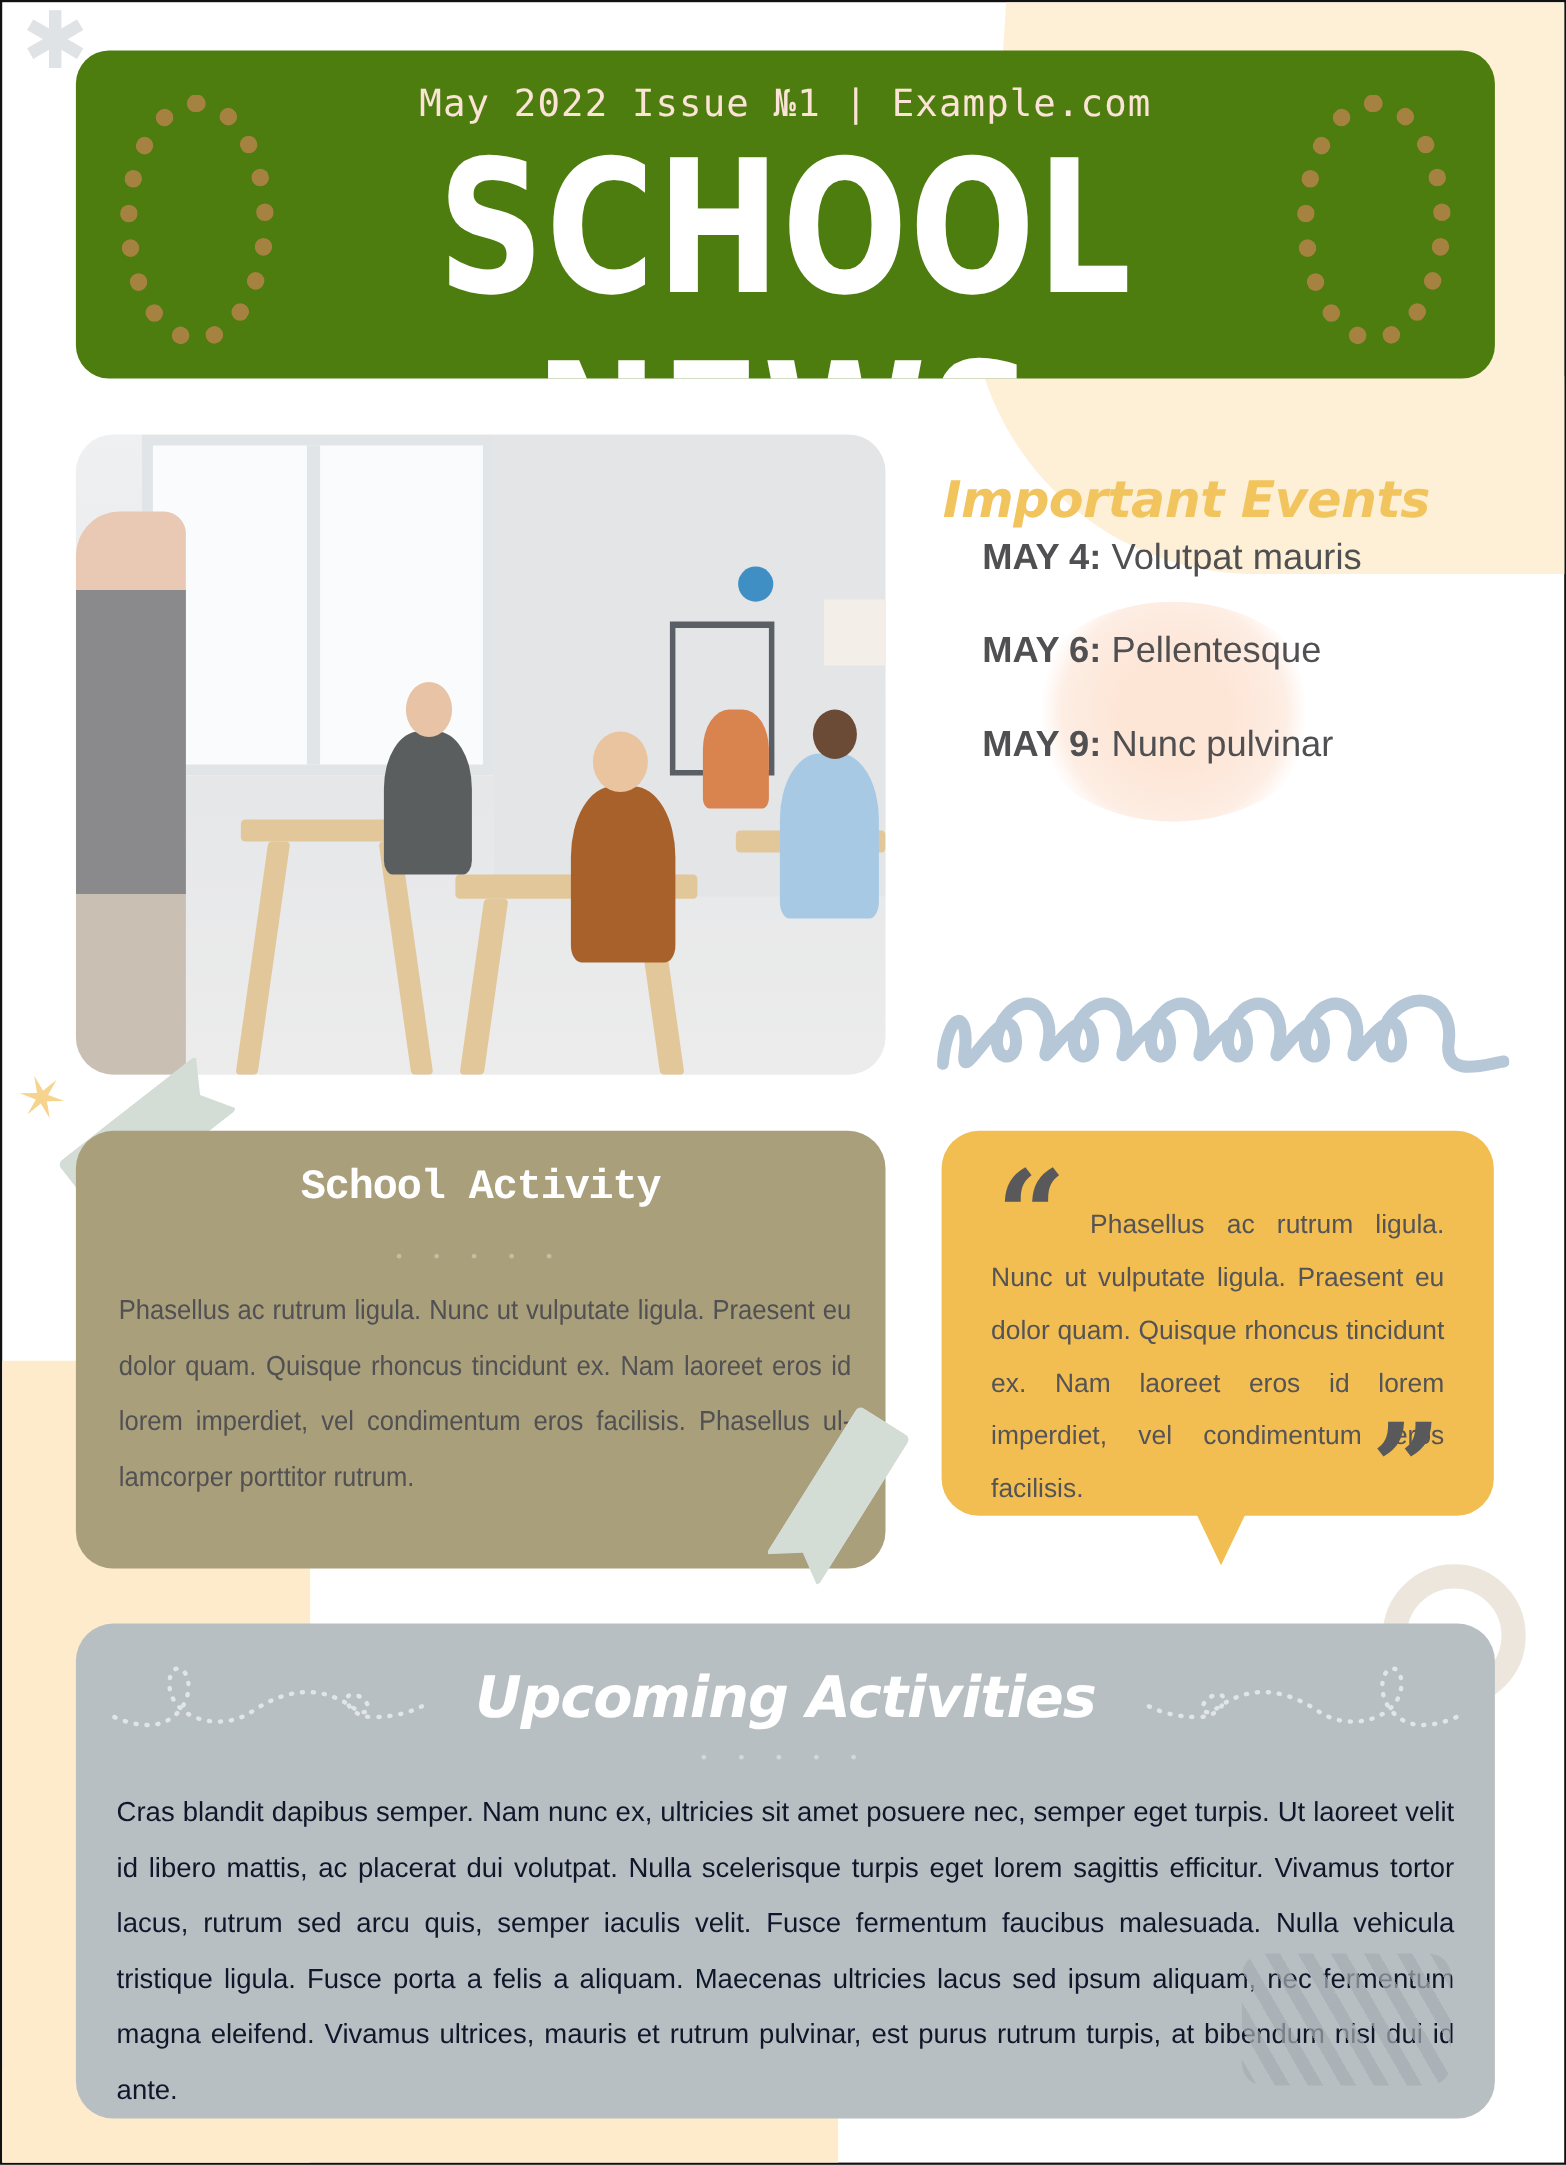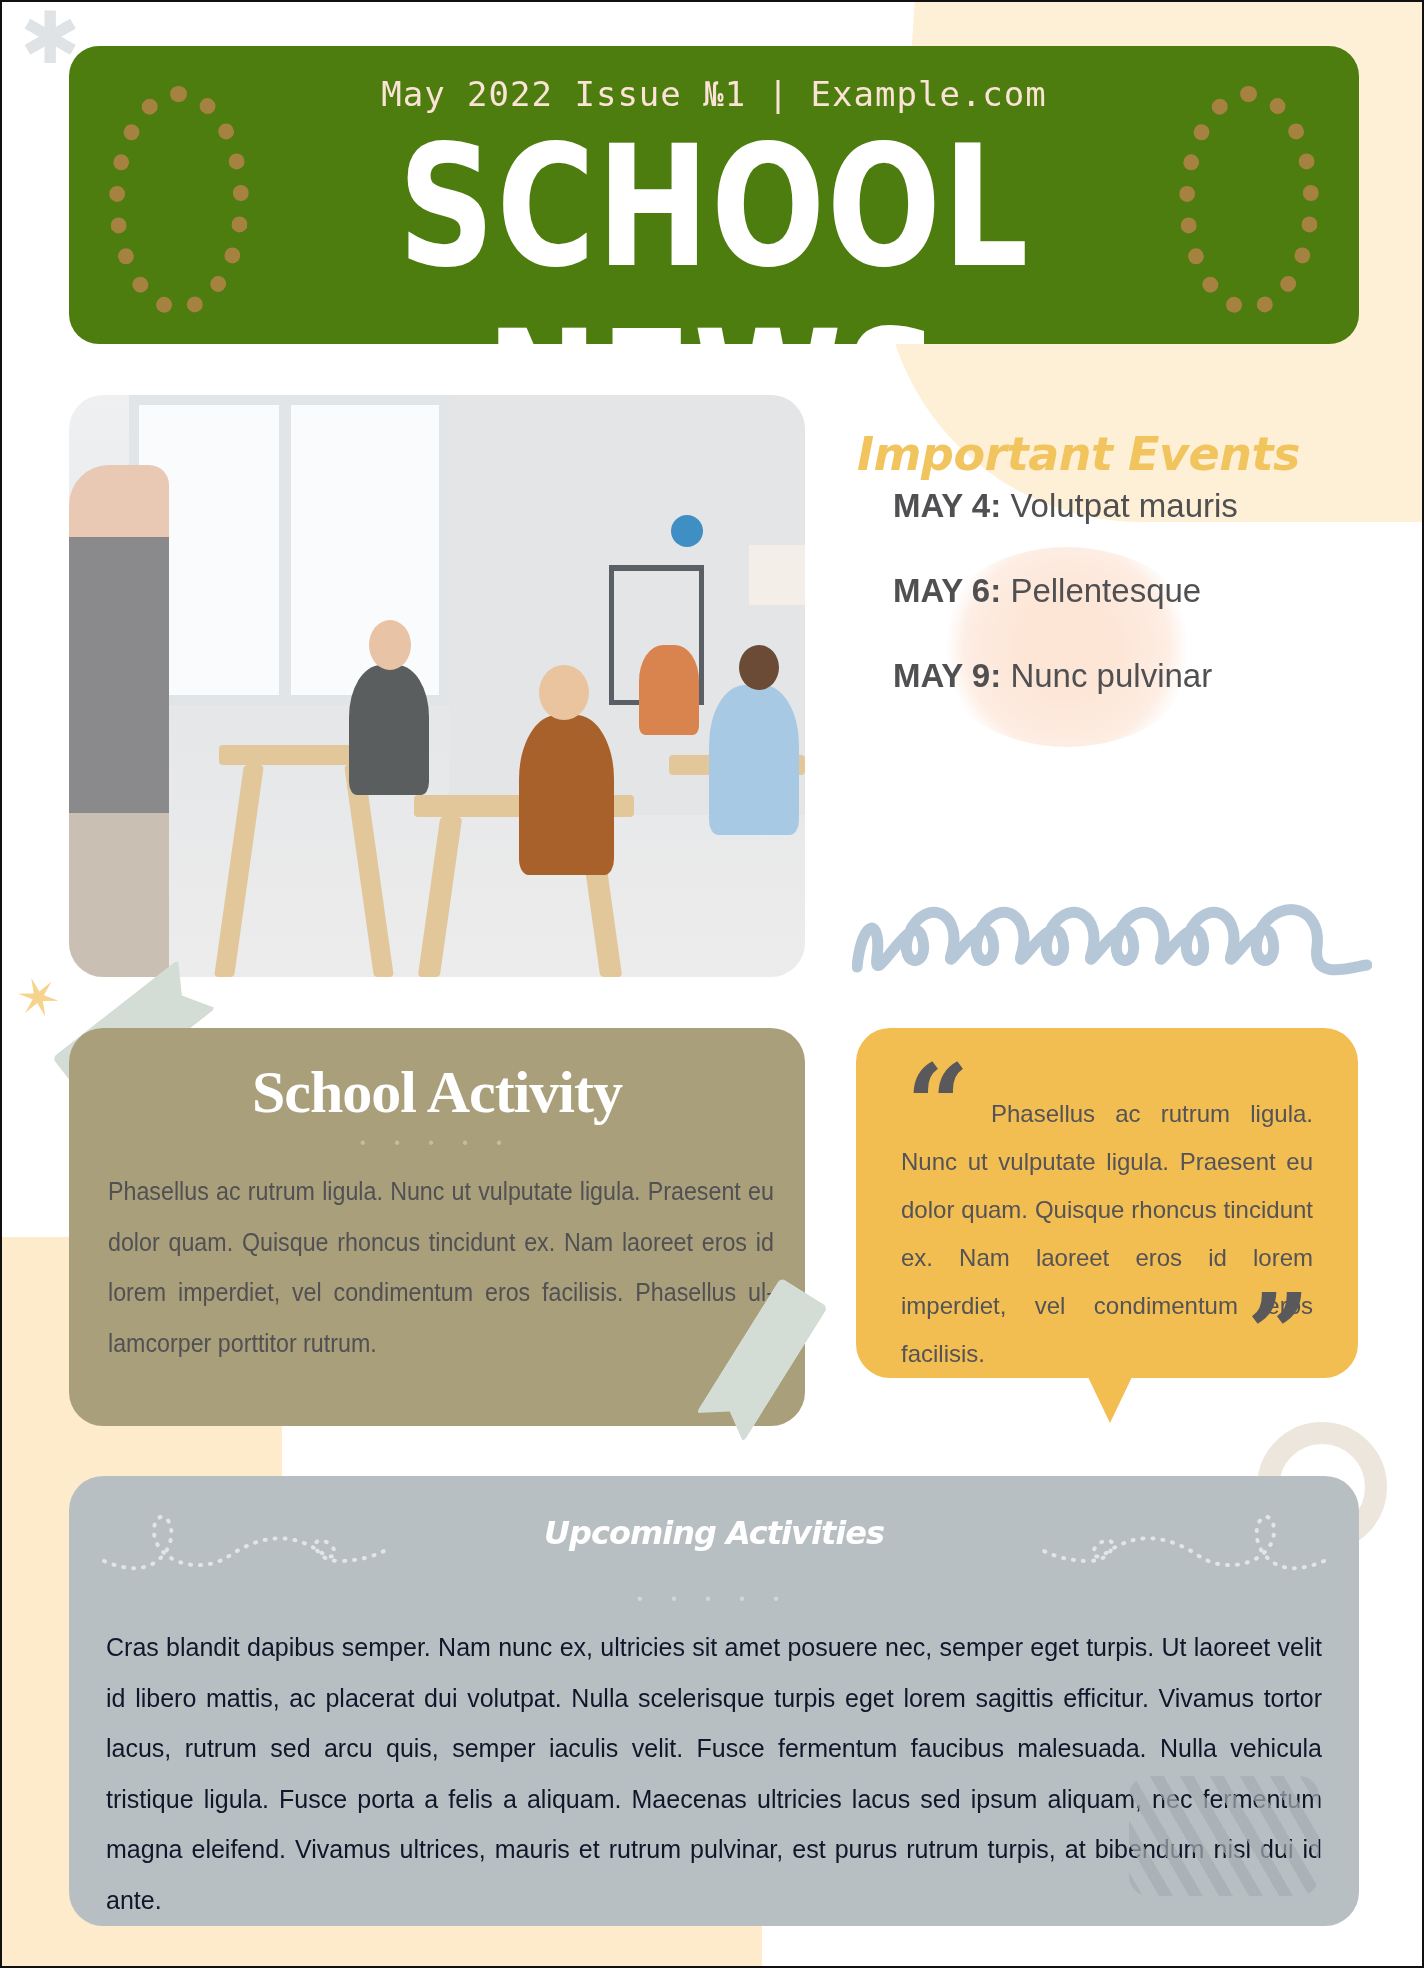--- a/index.html
+++ b/index.html
@@ -39,38 +39,38 @@
 
   
   .events-title { position: absolute; left: 855px; top: 384px; font-family: "DejaVu Sans", sans-serif; font-weight: 700; font-style: italic; font-size: 46px; color: #f2c45e; letter-spacing: -0.5px; margin-top: 41px; }
   .events-list { position: absolute; left: 855px; top: 480px; list-style: none; }
   .event { font-family: "Liberation Sans", sans-serif; font-size: 33px; color: #505052; height: 85px; line-height: 48px; }
   .event .date { font-weight: 700; margin-left: 36px; }
   .loops { position: absolute; left: 850px; top: 895px; width: 520px; height: 80px; }
 
   
   .activity { position: absolute; left: 67px; top: 1026px; width: 736px; height: 398px; background: #a99f7b; border-radius: 34px; }
-  .activity h2 { position: absolute; left: 0; right: 0; top: 30px; text-align: center; font-family: Liberation Serif, serif; font-weight: 700; font-size: 60px; color: #ffffff; letter-spacing: -1px; }
+  .activity h2 { position: absolute; left: 0; right: 0; top: 30px; text-align: center; font-family: Liberation Mono, monospace; font-weight: 700; font-size: 38px; color: #ffffff; letter-spacing: -1px; }
   .dots { position: absolute; left: 0; right: 0; text-align: center; font-size: 16px; letter-spacing: 12px; }
   .activity .dots { top: 1106px; }
   .activity p { position: absolute; left: 39px; right: 30px; top: 138px; font-family: "Liberation Sans Narrow", "Liberation Sans", sans-serif; font-size: 25px; line-height: 50.5px; color: #515053; text-align: justify; transform: scaleX(0.93); transform-origin: left; width: 716px; }
   .ribbon { position: absolute; background: #d3ddd6; }
   .ribbon.a { left: 52px; top: 1000px; width: 160px; height: 62px; transform: rotate(-38deg); border-radius: 6px; clip-path: polygon(0 0, 100% 0, 88% 50%, 100% 100%, 0 100%); }
   .ribbon.b { left: 680px; top: 1330px; width: 160px; height: 56px; transform: rotate(-58deg); border-radius: 6px; clip-path: polygon(0 0, 100% 0, 100% 100%, 0 100%, 12% 50%); }
 
   
   .quote { position: absolute; left: 854px; top: 1026px; width: 502px; height: 350px; background: #f2bd51; border-radius: 34px; }
   .quote::after { content: ""; position: absolute; left: 232px; bottom: -45px; border-left: 22px solid transparent; border-right: 22px solid transparent; border-top: 46px solid #f2bd51; }
   .quote .open { position: absolute; left: 50px; top: 22px; font-family: "DejaVu Serif", serif; font-weight: 900; font-size: 110px; color: #59585a; line-height: 1; }
   .quote .close { position: absolute; right: 48px; top: 252px; font-family: "DejaVu Serif", serif; font-weight: 900; font-size: 110px; color: #59585a; line-height: 1; }
   .quote p { position: absolute; left: 45px; top: 62px; width: 412px; font-family: "Liberation Sans", sans-serif; font-size: 24px; line-height: 48px; color: #545356; text-align: justify; text-indent: 90px; }
 
   
   .upcoming { position: absolute; left: 67px; top: 1474px; width: 1290px; height: 450px; background: #b8bfc3; border-radius: 34px; overflow: hidden; }
-  .upcoming h2 { position: absolute; left: 0; right: 0; top: 38px; text-align: center; font-family: "DejaVu Sans", sans-serif; font-weight: 700; font-style: italic; font-size: 32px; color: #ffffff; letter-spacing: -1px; }
+  .upcoming h2 { position: absolute; left: 0; right: 0; top: 38px; text-align: center; font-family: "DejaVu Sans", sans-serif; font-weight: 700; font-style: italic; font-size: 52px; color: #ffffff; letter-spacing: -1px; }
   .upcoming .dots { top: 114px; color: #d2d7da; }
   .dotted-swirl { position: absolute; top: 30px; width: 290px; height: 70px; }
   .dotted-swirl.l { left: 30px; }
   .dotted-swirl.r { right: 30px; transform: scaleX(-1); }
   .upcoming p { position: absolute; left: 37px; top: 146px; width: 1216px; font-family: "Liberation Sans", sans-serif; font-size: 25px; line-height: 50.5px; color: #0f172a; text-align: justify; }
   .hatch { position: absolute; right: 40px; bottom: 30px; width: 190px; height: 120px; background: repeating-linear-gradient(60deg, #a6adb2 0 12px, transparent 12px 26px); border-radius: 20px; opacity: .7; }
 </style>
 </head>
 <body>
 

